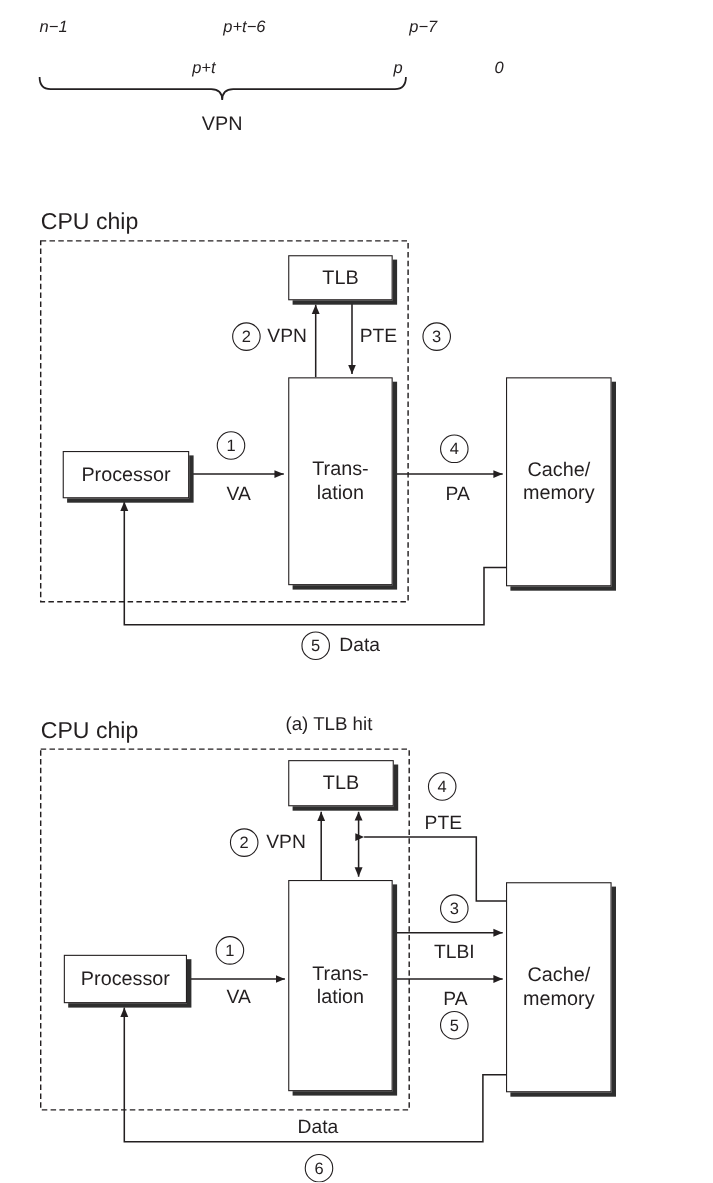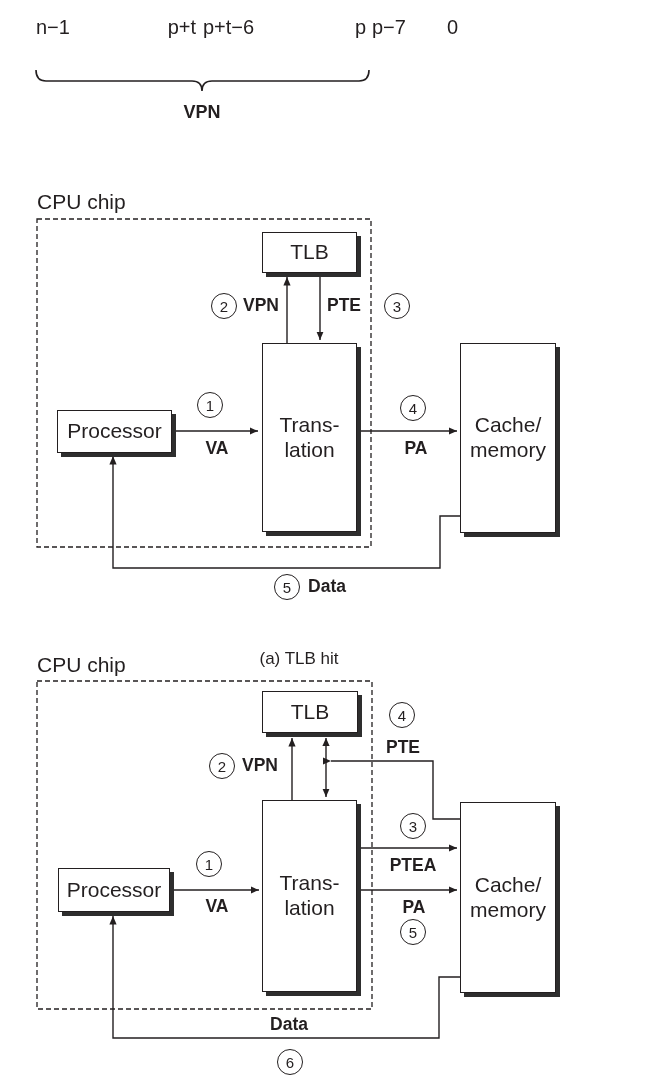--- a/index.html
+++ b/index.html
@@ -1,30 +1,30 @@
 <!DOCTYPE html>
 <html><head>
 <meta charset="utf-8">
 <style>
   html,body{margin:0;padding:0;background:#ffffff;}
   #page{
     position:relative;width:648px;height:1075px;background:#ffffff;
     font-family:"Liberation Sans","DejaVu Sans",sans-serif;color:#231f20;
     overflow:hidden;
   }
-  .lbl{position:absolute;font-size:17.5px;transform:translate(-50%,-50%);white-space:pre;line-height:1;font-weight:bold;}
-  .bitlbl{position:absolute;font-size:20px;line-height:1;white-space:pre;}
-  .ra{transform:translateX(-100%);}
+  .lbl{position:absolute;font-size:17.5px;transform:translate(-50%,-50%);white-space:pre;line-height:1;}
+  .bitlbl{position:absolute;font-style:italic;font-size:15px;line-height:1;white-space:pre;}
+  .ra{transform:translateX(-100%);margin-top:37px;}
   .chip-label{position:absolute;font-size:21px;line-height:1;}
   .caption{position:absolute;font-size:17px;transform:translateX(-50%);line-height:1;}
   .box{
     position:absolute;background:#ffffff;border:1.6px solid #231f20;
     box-shadow:4px 4px 0 #2e2e2e;
     display:flex;flex-direction:column;align-items:center;justify-content:center;
-    font-size:21px;line-height:1.18;text-align:left;box-sizing:border-box;
+    font-size:18px;line-height:1.18;text-align:left;box-sizing:border-box;
   }
   .circ{
     position:absolute;width:26px;height:26px;border:1.4px solid #231f20;border-radius:50%;
     background:#ffffff;text-align:center;line-height:26px;font-size:15px;
     transform:translate(-50%,-50%);box-sizing:border-box;
   }
   .fieldbar{
     position:absolute;left:36px;top:38px;width:419px;height:26px;
     border:2px solid #231f20;display:flex;background:#fff;
   }
@@ -131,21 +131,21 @@
     <div>memory</div>
   </div>
 
   <div class="circ" style="left:209px;top:864px;">1</div>
   <div class="lbl" style="left:217px;top:907px;">VA</div>
 
   <div class="circ" style="left:222px;top:766px;">2</div>
   <div class="lbl" style="left:260px;top:766px;">VPN</div>
 
   <div class="circ" style="left:413px;top:826px;">3</div>
-  <div class="lbl" style="left:413px;top:866px;">PTEA</div>
+  <div class="lbl" style="left:413px;top:866px;">TLBI</div>
 
   <div class="circ" style="left:402px;top:715px;">4</div>
   <div class="lbl" style="left:403px;top:748px;">PTE</div>
 
   <div class="lbl" style="left:414px;top:908px;">PA</div>
   <div class="circ" style="left:413px;top:932px;">5</div>
 
   <div class="lbl" style="left:289px;top:1025px;">Data</div>
   <div class="circ" style="left:290px;top:1062px;">6</div>
 

